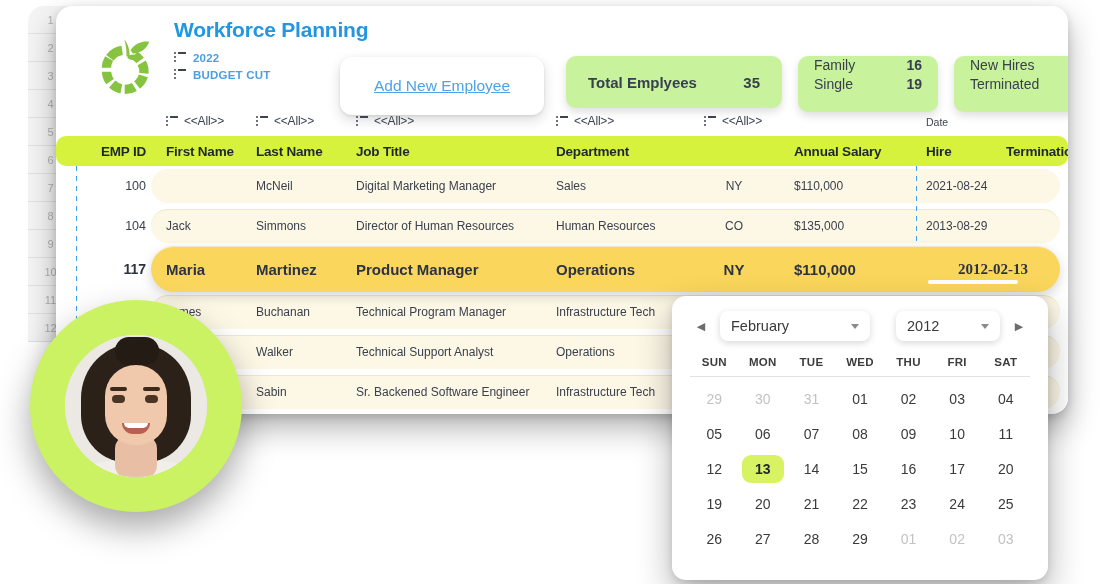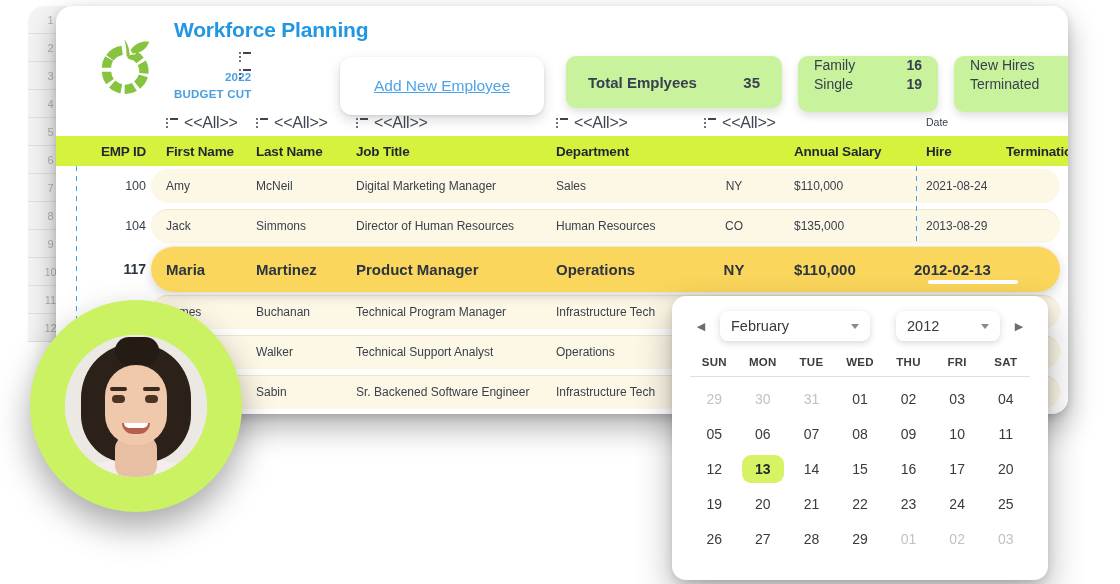--- a/index.html
+++ b/index.html
@@ -41,21 +41,21 @@
   .header { position: relative; height: 108px; }
 
   .logo { position: absolute; left: 30px; top: 24px; width: 78px; height: 78px; }
 
   .title {
     position: absolute; left: 118px; top: 12px;
     font-size: 21px; font-weight: bold; color: #2196e3;
     letter-spacing: -0.2px;
   }
   .tagline { position: absolute; left: 118px; top: 46px; }
-  .tagrow { display: flex; align-items: flex-end; gap: 7px; height: 17px; flex-direction: column; }
+  .tagrow { display: flex; align-items: flex-start; gap: 7px; height: 17px; }
   .tagrow .txt { font-size: 11.5px; color: #4a9fe0; font-weight: bold; letter-spacing: 0.2px; }
 
   .listicon { display: inline-block; width: 12px; height: 10px; position: relative; flex: 0 0 12px; }
   .listicon i {
     position: absolute; left: 4px; right: 0; height: 1.6px; background: #3c4450; border-radius: 1px;
   }
   .listicon i:nth-child(1) { top: 0; }
   .listicon i:nth-child(2) { top: 4.2px; }
   .listicon i:nth-child(3) { top: 8.4px; }
   .listicon b {
@@ -90,27 +90,28 @@
   .kpi-fam { left: 742px; width: 140px; height: 56px; }
   .kpi-hire { left: 898px; width: 154px; height: 56px; }
   .kpi-line { display: flex; width: 100%; justify-content: space-between; align-items: baseline; line-height: 19px; }
   .kpi-line .k { font-size: 14px; color: #384050; }
   .kpi-line .v { font-size: 14px; color: #384050; font-weight: bold; }
   .kpi-fam .kpi-line .k { font-weight: normal; }
 
   
   .filterstrip { position: relative; height: 22px; }
   .filtercell { position: absolute; top: 0; display: flex; align-items: center; gap: 6px; }
-  .filtercell .fl { font-size: 16px; color: #3c4450; letter-spacing: -0.2px; }
+  .filtercell .fl { font-size: 12px; color: #3c4450; letter-spacing: -0.2px; }
   .datelbl { position: absolute; top: 2px; font-size: 10.5px; color: #3c4450; }
 
   
   .thead {
     position: relative; height: 30px;
     background: #d7f23c;
+    border-radius: 10px;
   }
   .th { position: absolute; top: 0; height: 30px; display: flex; align-items: center;
         font-size: 13.5px; font-weight: bold; color: #1f2733; letter-spacing: -0.2px; }
 
   .tbody { position: relative; background: #fff; }
   .trow { position: relative; height: 40px; }
   .pill {
     position: absolute; left: 95px; right: 8px; top: 3px; bottom: 3px;
     background: #fdf7e6; border-radius: 18px;
   }
@@ -366,21 +367,20 @@
         <div class="th" style="left: 870px; width: 92px;">Hire</div>
         <div class="th" style="left: 950px; width: 92px;">Termination</div>
       </div>
 
     <div class="tbody" id="tbody">
       <div class="guide" style="left:20px"></div>
       <div class="guide" style="left:860px"></div>
     <div class="trow">
           <div class="pill"></div>
           <div class="cell num" style="left: 20px; width: 70px;">100</div>
-          <div class="cell" style="left: 110px; width: 86px;">Amy</div>
           <div class="cell" style="left: 200px; width: 90px;">McNeil</div>
           <div class="cell" style="left: 300px; width: 200px;">Digital Marketing Manager</div>
           <div class="cell" style="left: 500px; width: 140px;">Sales</div>
           <div class="cell" style="left: 648px; width: 60px; justify-content: center;">NY</div>
           <div class="cell" style="left: 738px; width: 100px;">$110,000</div>
           <div class="cell" style="left: 870px; width: 92px;">2021-08-24</div>
         </div>
         <div class="trow">
           <div class="pill"></div>
           <div class="cell num" style="left: 20px; width: 70px;">104</div>
@@ -394,21 +394,21 @@
         </div>
         <div class="trow active">
           <div class="pill"></div>
           <div class="cell num" style="left: 20px; width: 70px;">117</div>
           <div class="cell" style="left: 110px; width: 86px;">Maria</div>
           <div class="cell" style="left: 200px; width: 90px;">Martinez</div>
           <div class="cell" style="left: 300px; width: 200px;">Product Manager</div>
           <div class="cell" style="left: 500px; width: 140px;">Operations</div>
           <div class="cell" style="left: 648px; width: 60px; justify-content: center;">NY</div>
           <div class="cell" style="left: 738px; width: 100px;">$110,000</div>
-          <div class="cell" style="left: 858px; width: 92px;">2012-02-13</div>
+          <div class="cell" style="left: 902px; width: 92px; font-family: Liberation Serif, serif;">2012-02-13</div>
           <div class="date-underline" style="left: 872px; width: 90px; top: 34px;"></div>
         </div>
         <div class="trow">
           <div class="pill"></div>
           <div class="cell" style="left: 110px; width: 86px;">James</div>
           <div class="cell" style="left: 200px; width: 90px;">Buchanan</div>
           <div class="cell" style="left: 300px; width: 200px;">Technical Program Manager</div>
           <div class="cell" style="left: 500px; width: 140px;">Infrastructure Tech</div>
         </div>
         <div class="trow">

